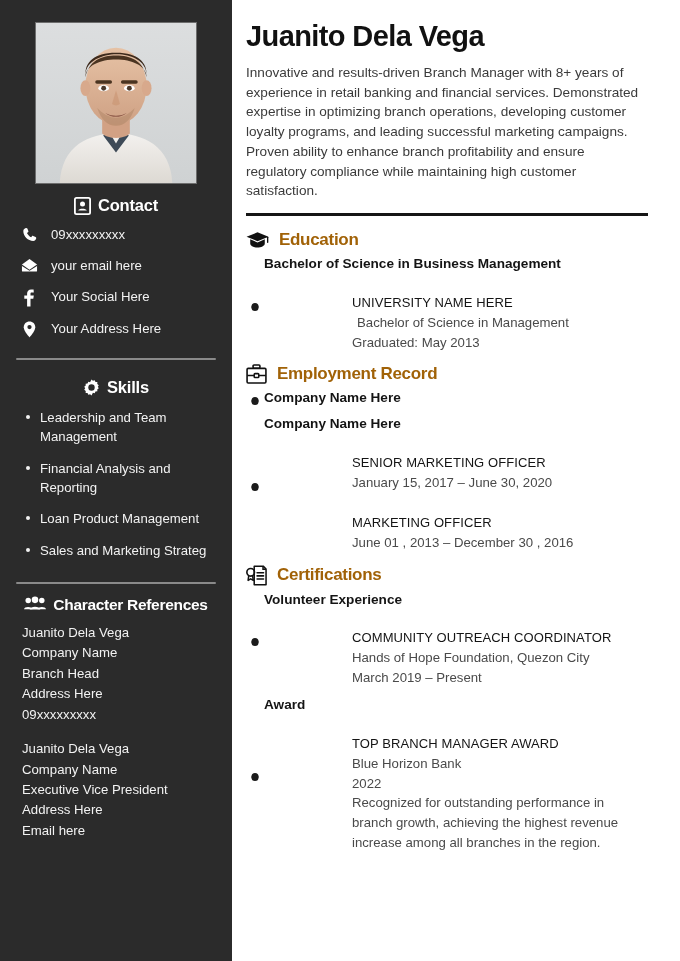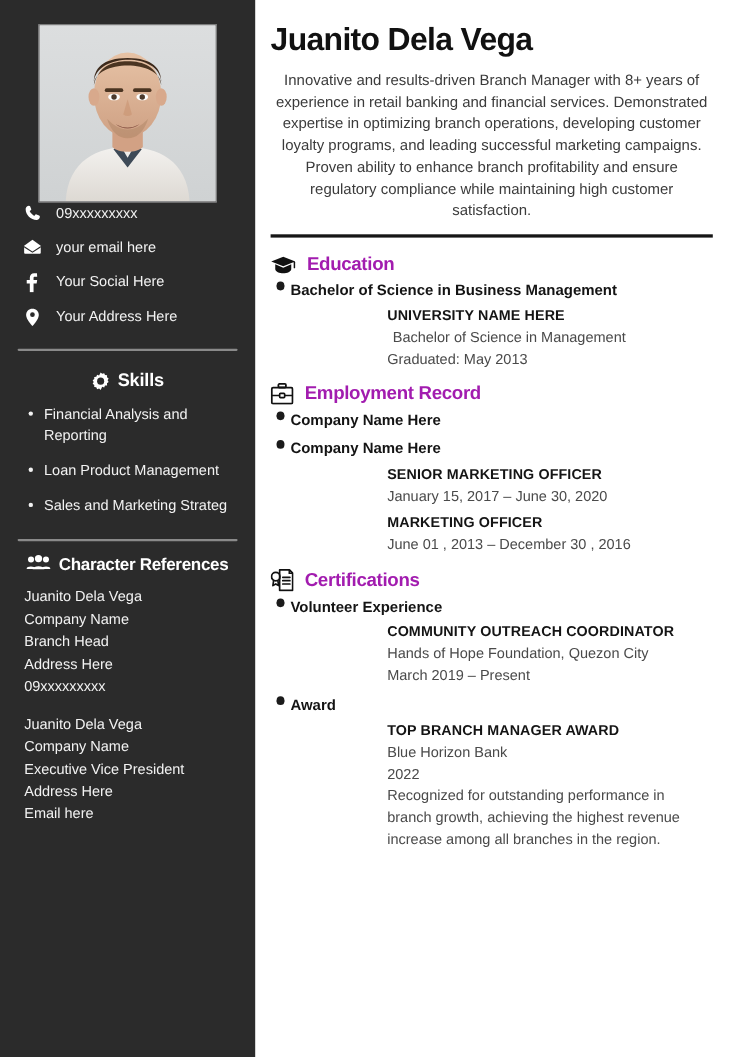--- a/index.html
+++ b/index.html
@@ -82,45 +82,44 @@
     display:flex; flex-direction:column;
   }
   .name {
     font-size:29px; font-weight:bold; letter-spacing:-0.6px;
     color:#111111;
     margin:6px 0 10px 0;
   }
   .summary {
     font-size:13.6px; line-height:1.45; color:#3b3b3b;
     margin-bottom:10px;
-    text-align:center;
   }
   .rule { height:3px; background:#161616; margin:2px 0 10px 0; }
 
   .sec-head {
-    display:flex; align-items:flex-end; gap:10px;
-    font-size:17px; font-weight:bold; color:#a21caf;
+    display:flex; align-items:center; gap:10px;
+    font-size:17px; font-weight:bold; color:#a16207;
     margin:4px 0 5px 0; letter-spacing:-0.3px;
   }
   .sec-head .ico { display:flex; align-items:center; }
 
-  .tl-item { display:flex; align-items:flex-start; margin-bottom:2px; }
+  .tl-item { display:flex; align-items:center; margin-bottom:2px; }
   .tl-rail { flex:0 0 18px; position:relative; display:flex; justify-content:center; }
   .tl-rail .line { width:2px; background:#1b1b1b; margin:5px 0 5px 0; }
   .tl-rail .dot {
     position:absolute; left:50%; transform:translateX(-50%);
     width:7px; height:7px; border-radius:50%; background:#1b1b1b;
   }
   .tl-rail .dot.top { top:2px; }
   .tl-rail .dot.bot { bottom:2px; }
   .tl-body { flex:1 1 auto; padding-bottom:6px; }
 
   .tl-title { font-size:13.6px; font-weight:bold; color:#141414; line-height:1.3; }
   .tl-detail { padding-left:88px; }
-  .tl-org { font-size:13px; font-weight:bold; color:#141414; letter-spacing:0.1px; line-height:1.55; margin-top:4px; }
+  .tl-org { font-size:13px; font-weight:normal; color:#141414; letter-spacing:0.1px; line-height:1.55; margin-top:20px; }
   .tl-sub { font-size:13.2px; color:#4a4a4a; line-height:1.5; }
   .tl-sub.ind { padding-left:5px; }
 
   
   .w svg { fill:#ffffff; }
   .b svg { fill:#111111; }
 </style>
 </head>
 <body>
 
@@ -171,20 +170,30 @@
           <circle cx="94.5" cy="66" r="2.5" fill="#4c3a2c"></circle>
 
           <path d="M81 68 L77 82 q4 3 8 0 Z" fill="#c9926f" fill-opacity="0.55"></path>
 
           <path d="M62 86 q19 20 38 0 q-6 18 -19 18 q-13 0 -19 -18 Z" fill="#9c7252" fill-opacity="0.33"></path>
           <path d="M70 91 q11 6 22 0 q-11 8 -22 0 Z" fill="#8d5a48"></path>
         </svg>
       </div>
     </div>
 
+    <div class="side-head">
+      <span class="ico w">
+        <svg width="17" height="18" viewBox="0 0 17 18" aria-hidden="true">
+          <rect x="0.9" y="0.9" width="15.2" height="16.2" rx="1.6" fill="none" stroke="#ffffff" stroke-width="1.8"></rect>
+          <circle cx="8.5" cy="7" r="2.5" fill="#ffffff"></circle>
+          <path d="M4.2 13.6 c0.6-2.6 7.8-2.6 8.6 0 Z" fill="#ffffff"></path>
+        </svg>
+      </span>
+      <span>Contact</span>
+    </div>
 
     <div class="contact-list">
       <div class="contact-row">
         <span class="ico w">
           <svg width="15" height="15" viewBox="0 0 16 16" aria-hidden="true">
             <path d="M4.6 1.1 C3 1.1 1.4 2.6 1.4 4.3 c0 5.6 5 10.6 10.6 10.6 1.7 0 3.2-1.6 3.2-3.2 0-0.5-0.3-0.9-0.7-1.1l-2.6-1.1c-0.5-0.2-1 0-1.3 0.4l-0.8 1.1C8.3 10.3 6 8 5.3 6.3l1.1-0.8c0.4-0.3 0.6-0.8 0.4-1.3L5.7 1.7C5.5 1.3 5.1 1.1 4.6 1.1z" fill="#ffffff"></path>
           </svg>
         </span>
         <span class="txt">09xxxxxxxxx</span>
       </div>
@@ -222,20 +231,21 @@
       <span class="ico w">
         <svg width="17" height="17" viewBox="0 0 18 18" aria-hidden="true">
           <path d="M9 0.6 l1.5 1.3 1.9-0.6 0.8 1.8 2 0.2 -0.1 2 1.6 1.2 -1 1.7 1 1.7 -1.6 1.2 0.1 2 -2 0.2 -0.8 1.8 -1.9-0.6 L9 17.4 l-1.5-1.3 -1.9 0.6 -0.8-1.8 -2-0.2 0.1-2 -1.6-1.2 1-1.7 -1-1.7 1.6-1.2 -0.1-2 2-0.2 0.8-1.8 1.9 0.6 Z" fill="#ffffff"></path>
           <circle cx="9" cy="9" r="3.4" fill="#2b2b2b"></circle>
         </svg>
       </span>
       <span>Skills</span>
     </div>
 
     <div class="skills-list">
+      <div class="skill">Leadership and Team Management</div>
       <div class="skill">Financial Analysis and Reporting</div>
       <div class="skill">Loan Product Management</div>
       <div class="skill">Sales and Marketing Strateg</div>
     </div>
 
     <div class="divider"></div>
 
     <div class="refs-head">
       <span class="ico w">
         <svg width="22" height="15" viewBox="0 0 24 16" aria-hidden="true">

